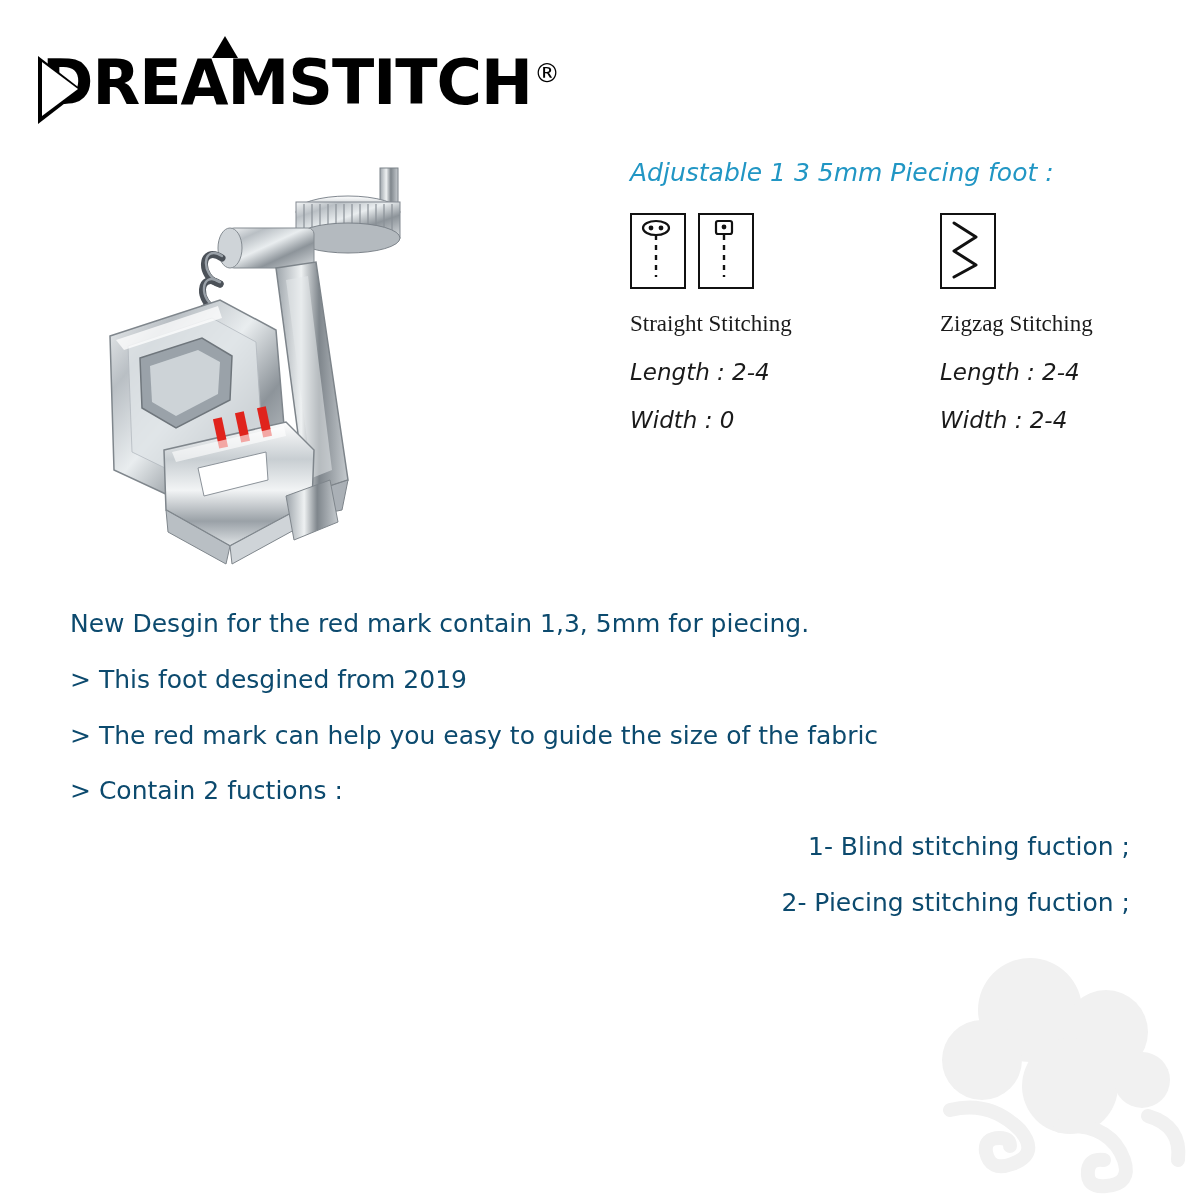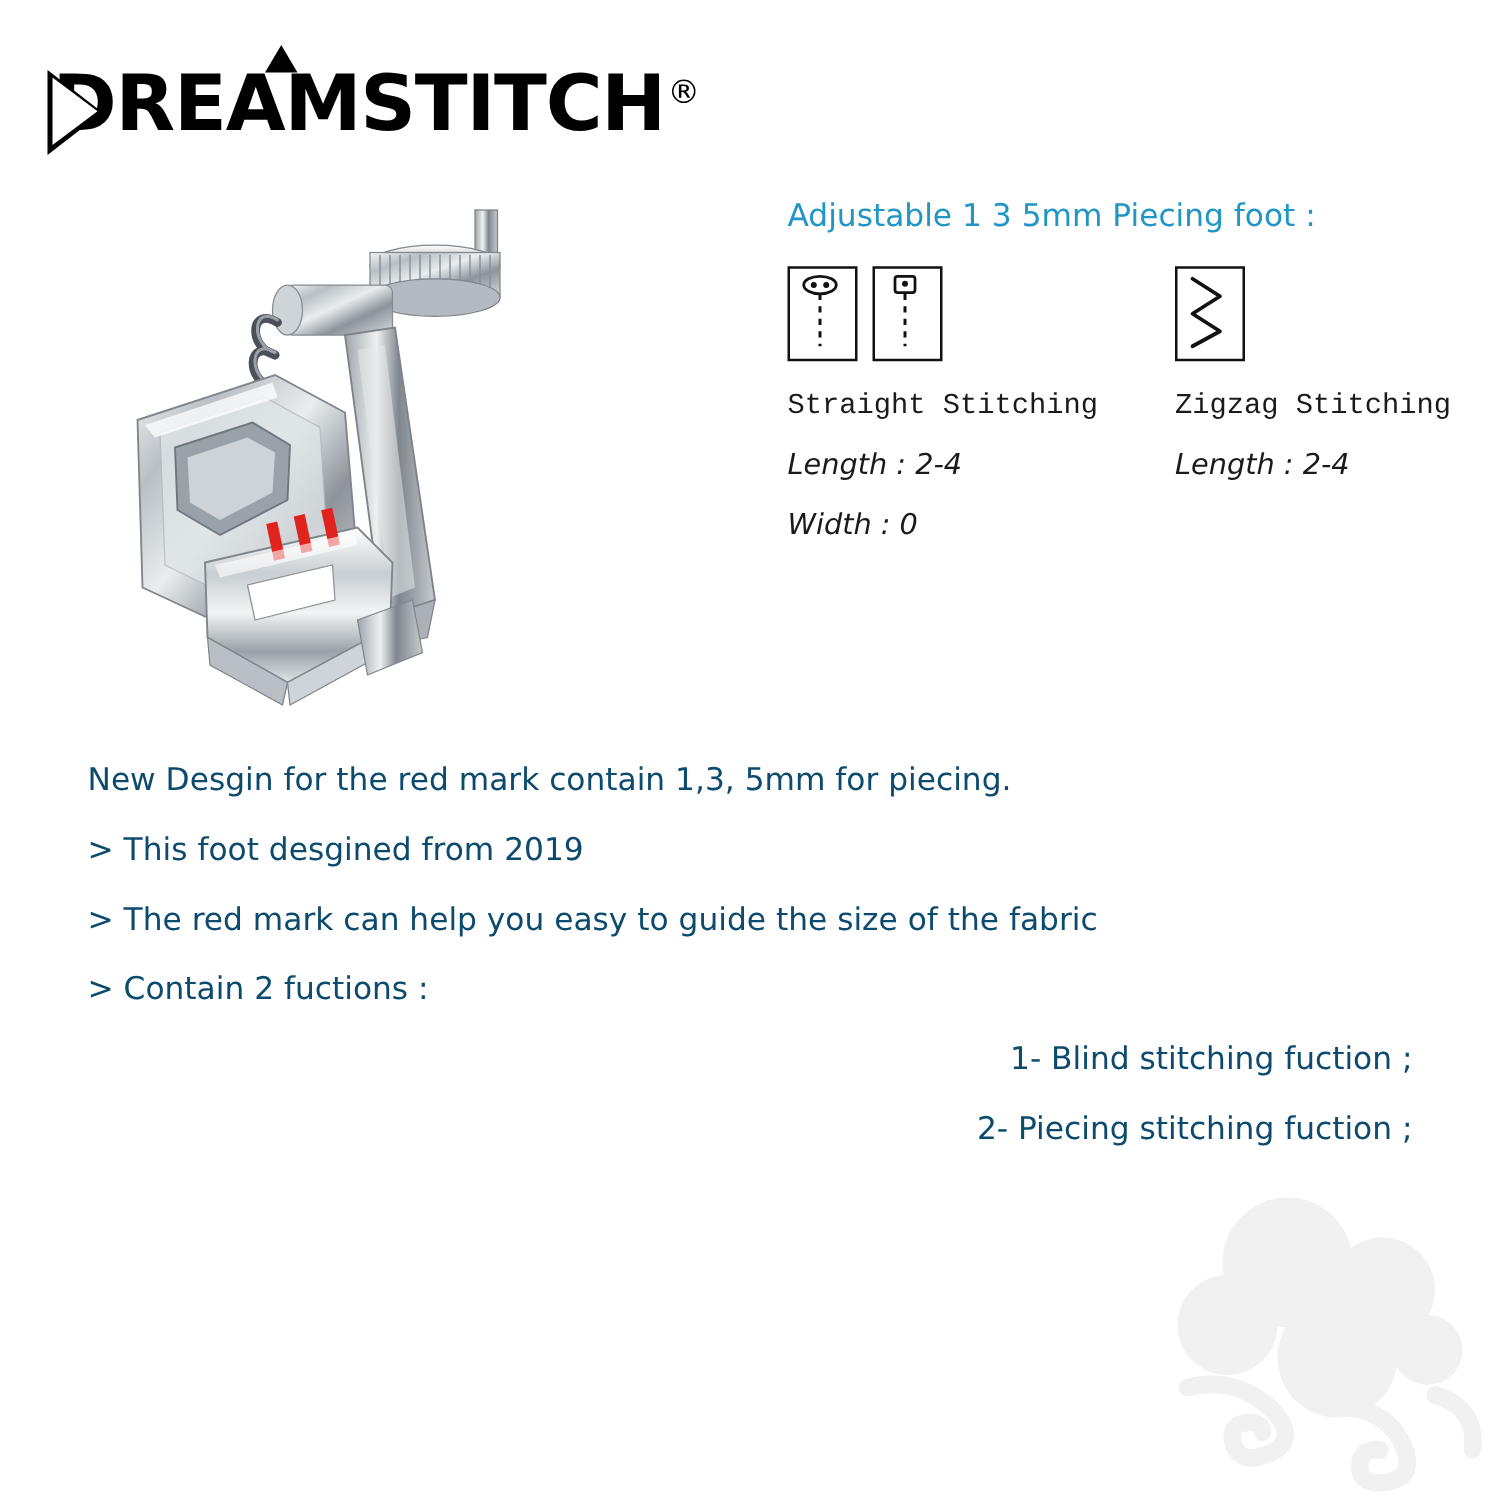--- a/index.html
+++ b/index.html
@@ -94,20 +94,21 @@
     left: 630px;
     top: 158px;
     width: 550px;
   }
   .info-title {
     color: #2196c4;
     font-size: 25px;
     font-family: "DejaVu Sans", sans-serif;
     margin-bottom: 26px;
     white-space: nowrap;
+    font-style: italic;
   }
   .stitch-row {
     display: flex;
     align-items: flex-start;
   }
   .stitch-col {
     width: 310px;
   }
   .stitch-col.second {
     width: 240px;
@@ -119,21 +120,21 @@
   }
   .icon-box {
     width: 52px;
     height: 72px;
     border: 2px solid #111;
     background: #fff;
     position: relative;
   }
   .stitch-label {
     font-size: 23px;
-    font-family: Liberation Mono, monospace;
+    font-family: Liberation Serif, serif;
     margin-bottom: 22px;
     color: #1a1a1a;
   }
   .stitch-spec {
     font-size: 23px;
     font-family: "DejaVu Sans", sans-serif;
     margin-bottom: 22px;
     color: #1a1a1a;
     font-style: italic;
   }
@@ -301,20 +302,21 @@
     <div class="stitch-col second">
       <div class="icon-pair">
         <div class="icon-box">
           <svg width="48" height="68" viewBox="0 0 48 68" xmlns="http://www.w3.org/2000/svg">
             <polyline points="12,8 34,22 12,36 34,50 12,62" fill="none" stroke="#111" stroke-width="3" stroke-linejoin="round" stroke-linecap="round"></polyline>
           </svg>
         </div>
       </div>
       <div class="stitch-label">Zigzag Stitching</div>
       <div class="stitch-spec">Length : 2-4</div>
+      <div class="stitch-spec">Width : 2-4</div>
     </div>
 
   </div>
 </div>
 
 <div class="desc">
   <div class="desc-line">New Desgin for the red mark contain 1,3, 5mm for piecing.</div>
   <div class="desc-line">&gt; This foot desgined from 2019</div>
   <div class="desc-line">&gt; The red mark can help you easy to guide the size of the fabric</div>
   <div class="desc-line">&gt; Contain 2 fuctions :</div>

